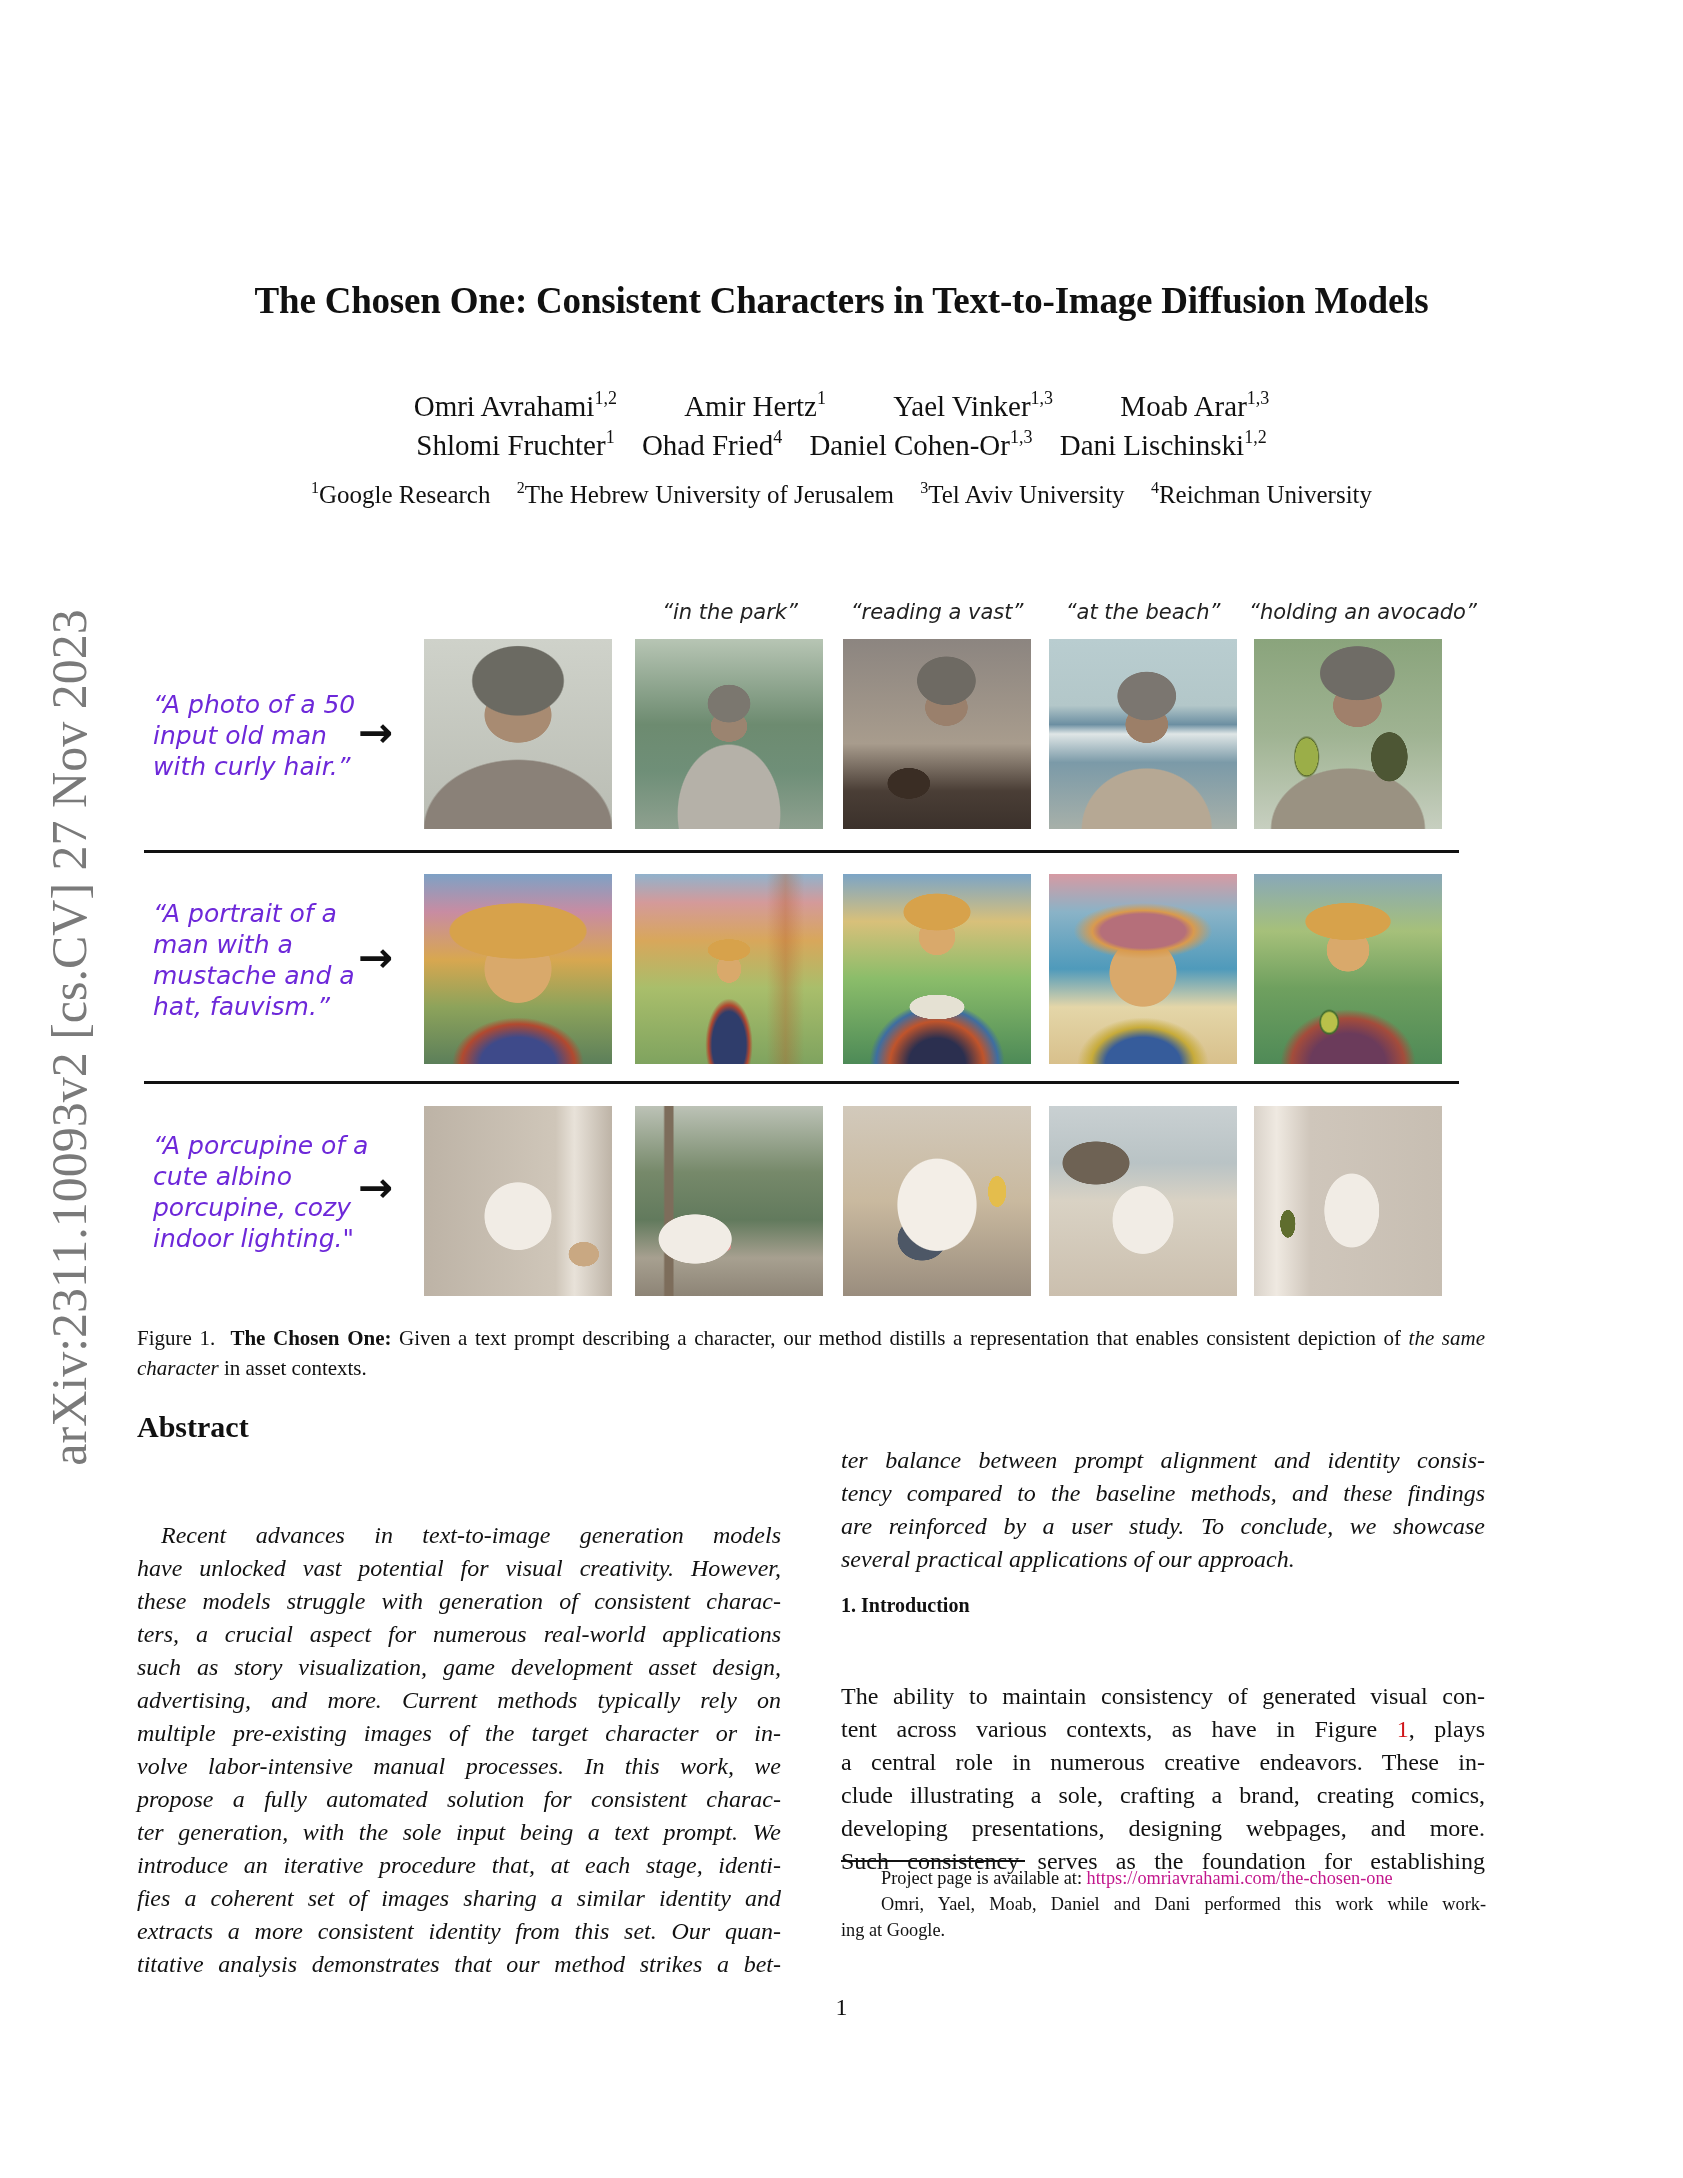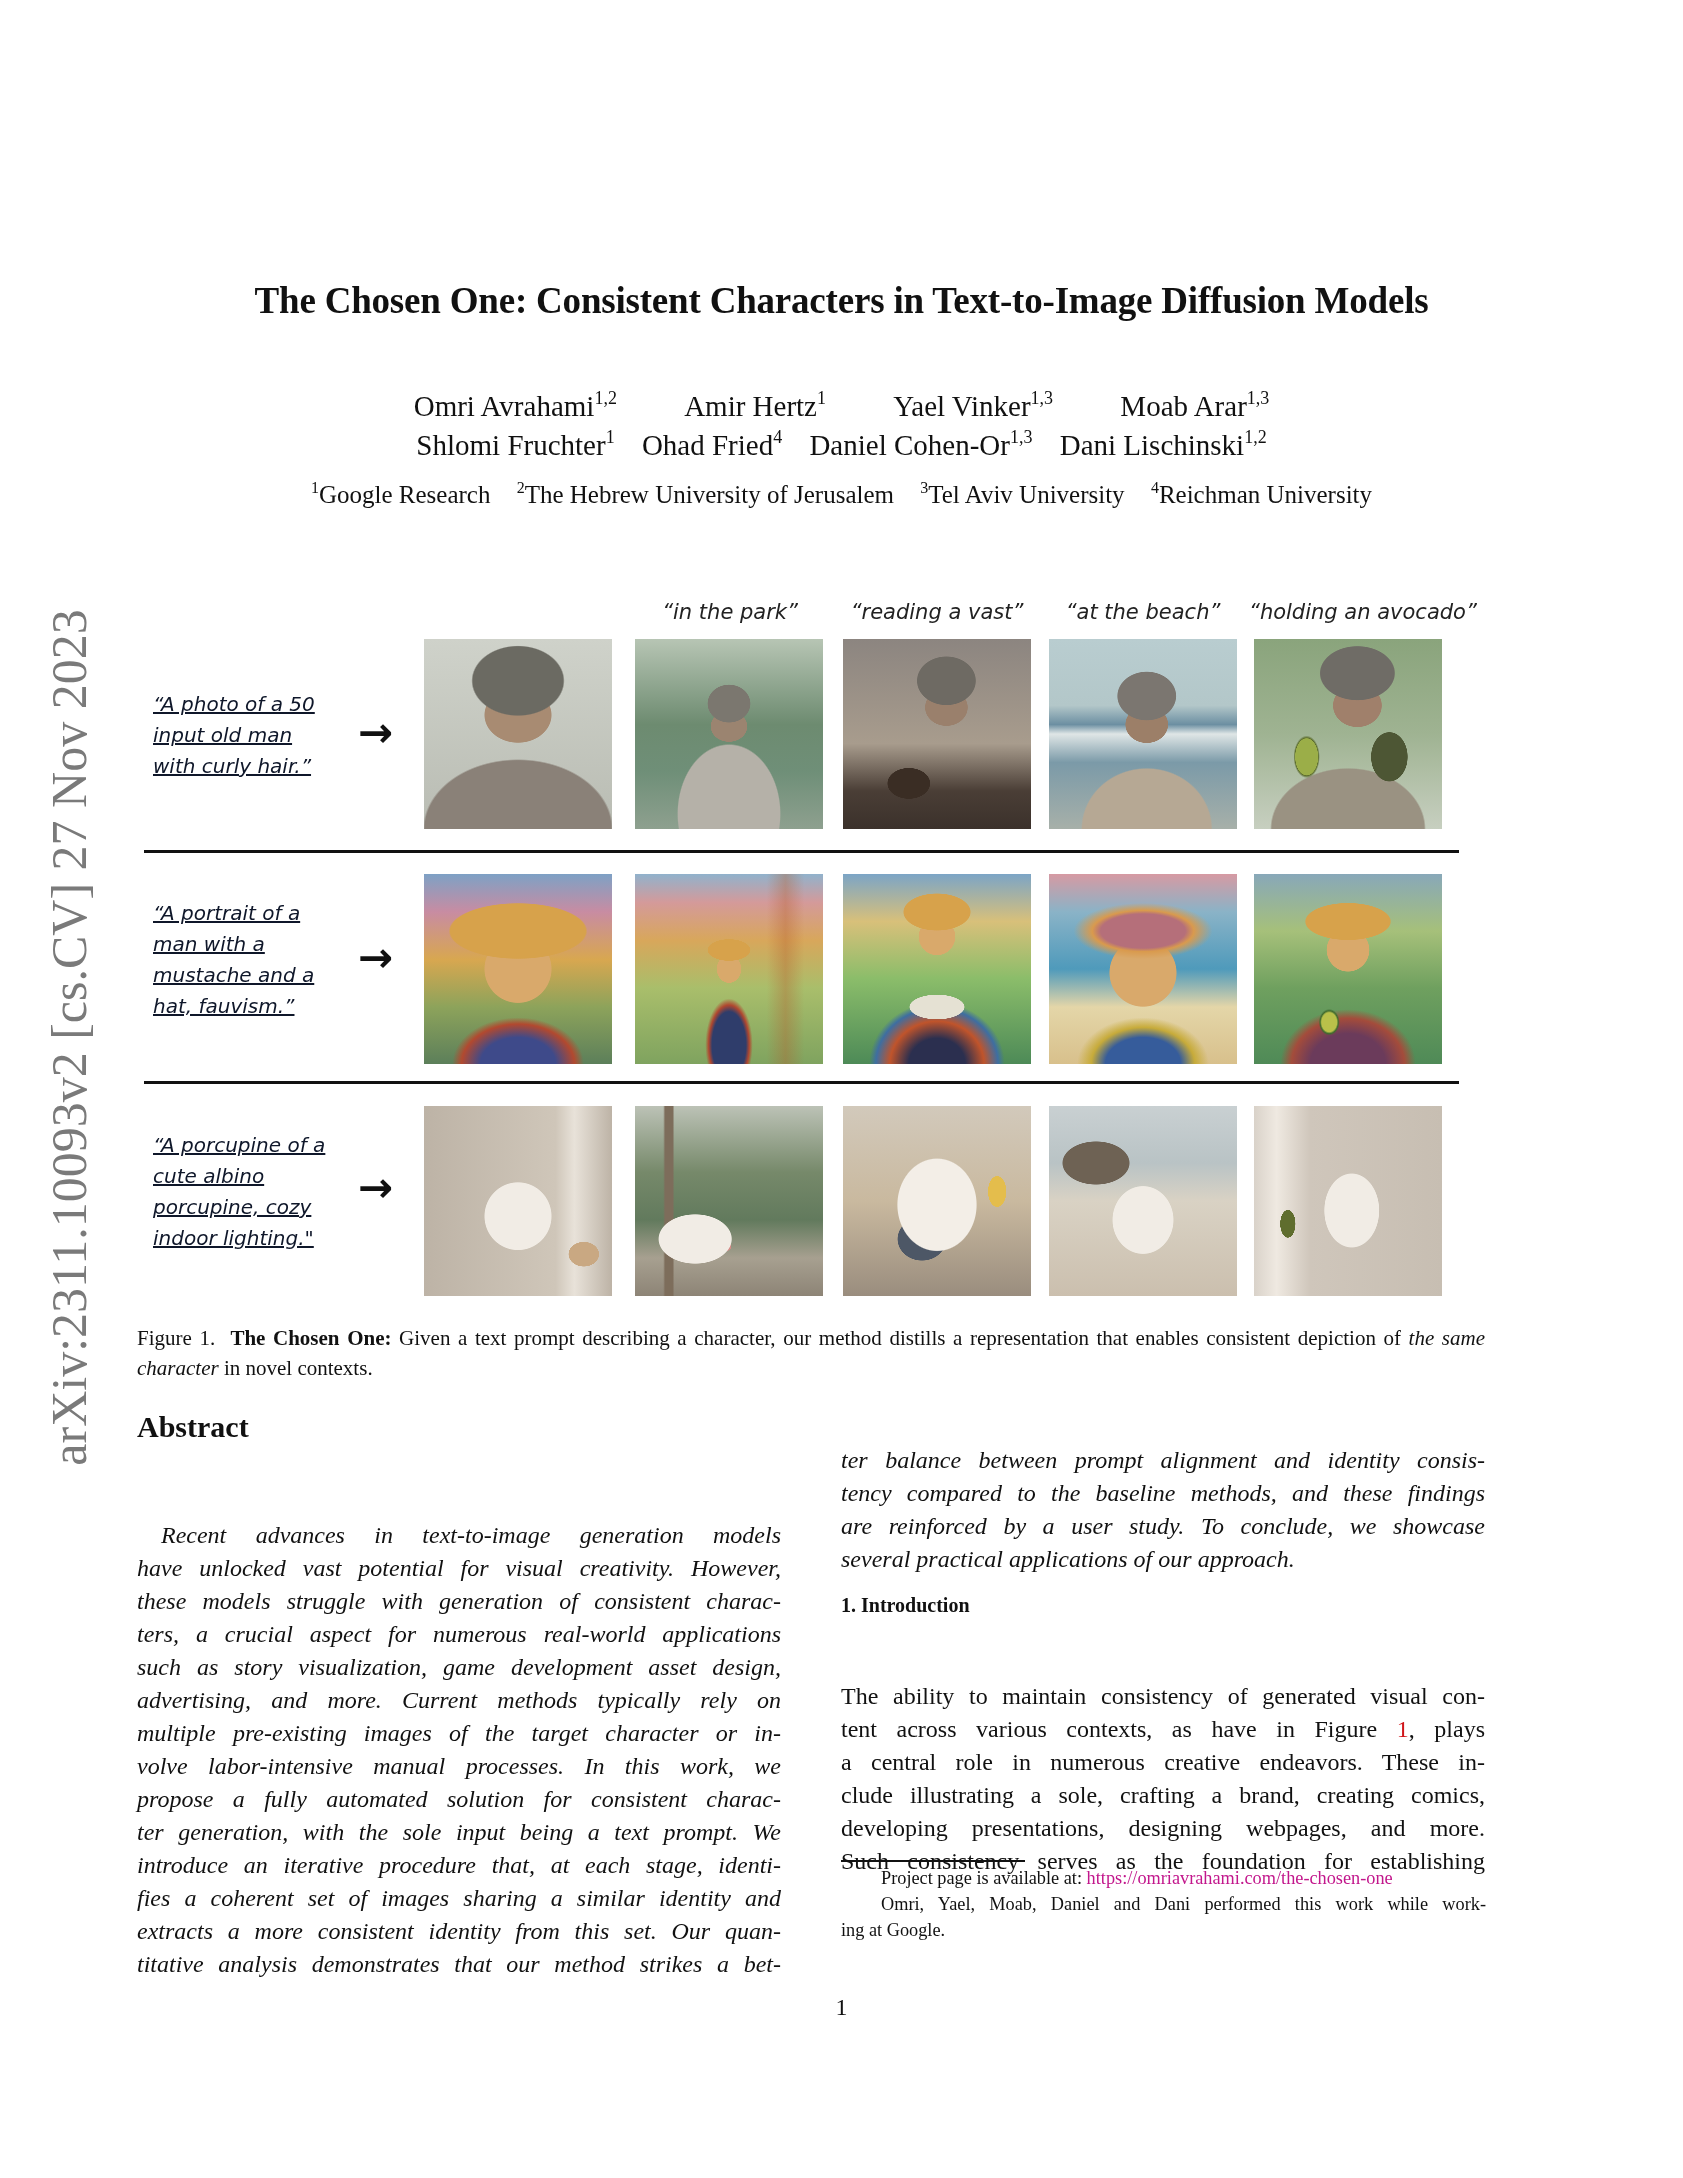--- a/index.html
+++ b/index.html
@@ -13,21 +13,21 @@
   .row1 span.au { margin: 0 30px; }
   .row2 span.au { margin: 0 10px; }
   .affils { left: 0; width: 1683px; top: 481px; text-align: center; font-size: 25px; }
   .affils span.af { margin: 0 10px; }
   .affils sup { font-size: 16px; vertical-align: 10px; line-height: 0; }
   .sidebar { left: 69px; top: 1038px; width: 990px; height: 59px; margin-left: -495px; margin-top: -30px;
              transform: rotate(-90deg); text-align: center; font-size: 50px; color: #7a7a7a; white-space: nowrap;
              font-family: "Liberation Serif", serif; letter-spacing: 0px; }
   .ctx { top: 600px; width: 198px; text-align: center; font-family: "DejaVu Sans", sans-serif; font-size: 21px;
          font-style: italic; color: #222; white-space: nowrap; }
-  .prompt { left: 153px; width: 218px; font-family: "DejaVu Sans", sans-serif; font-size: 20px; line-height: 31px; color: #0f172a; font-style: italic; text-decoration: underline; }
+  .prompt { left: 153px; width: 218px; font-family: "DejaVu Sans", sans-serif; font-size: 25px; line-height: 31px; color: #6d28d9; font-style: italic; }
   .arrow { font-family: "DejaVu Sans", sans-serif; font-size: 42px; font-weight: bold; color: #111; left: 358px; }
   .sep { left: 144px; width: 1315px; height: 3px; background: #111; }
   .thumb { width: 188px; height: 190px; overflow: hidden; }
   .thumb .scene { position: absolute; inset: 0; }
   .caption { left: 137px; width: 1348px; top: 1323px; font-size: 21px; line-height: 30px; text-align: justify; }
   .col { width: 644px; font-size: 24px; line-height: 33px; text-align: justify; margin-top: 32px; }
   .col.it { font-style: italic; }
   .h-abstract { left: 137px; width: 644px; top: 1410px; text-align: left; font-size: 30px; font-weight: bold; }
   .h-intro { left: 841px; top: 1594px; font-size: 20px; font-weight: bold; }
   .fn-rule { left: 841px; top: 1860px; width: 184px; height: 1.5px; background: #111; }
@@ -143,21 +143,21 @@
   </div>
   <div class="abs thumb" style="left:1254px; top:1106px;">
     <div class="scene" style="background: radial-gradient(ellipse 18% 24% at 52% 55%, #f1ece5 0 80%, transparent 82%), radial-gradient(ellipse 9% 12% at 52% 62%, #a9b14a 0 45%, #6b4a2e 50%, #a9b14a 58%, #3f5d2a 70%, transparent 75%), radial-gradient(ellipse 5% 9% at 18% 62%, #5f6d2e 0 80%, transparent 82%), linear-gradient(90deg, #d9d2c9 0%, #efe9e1 12%, #cfc6bb 30%, #c7beb2 100%);"></div>
   </div>
 
   <div class="abs caption">
     <span>Figure 1.</span>&nbsp;
     <b>The Chosen One:</b>
     <span>Given a text prompt describing a character, our method distills a representation that enables consistent depiction of</span>
     <i>the same character</i>
-    <span>in novel contexts.</span>
+    <span>in asset contexts.</span>
   </div>
 </div>
 
 <div class="abs h-abstract">Abstract</div>
 <div class="abs col it" style="left:137px; top:1487px;">
   <div style="text-indent:24px; text-align-last: justify;">Recent advances in text-to-image generation models</div>
   <div style="text-align-last: justify;">have unlocked vast potential for visual creativity. However,</div>
   <div style="text-align-last: justify;">these models struggle with generation of consistent charac-</div>
   <div style="text-align-last: justify;">ters, a crucial aspect for numerous real-world applications</div>
   <div style="text-align-last: justify;">such as story visualization, game development asset design,</div>

